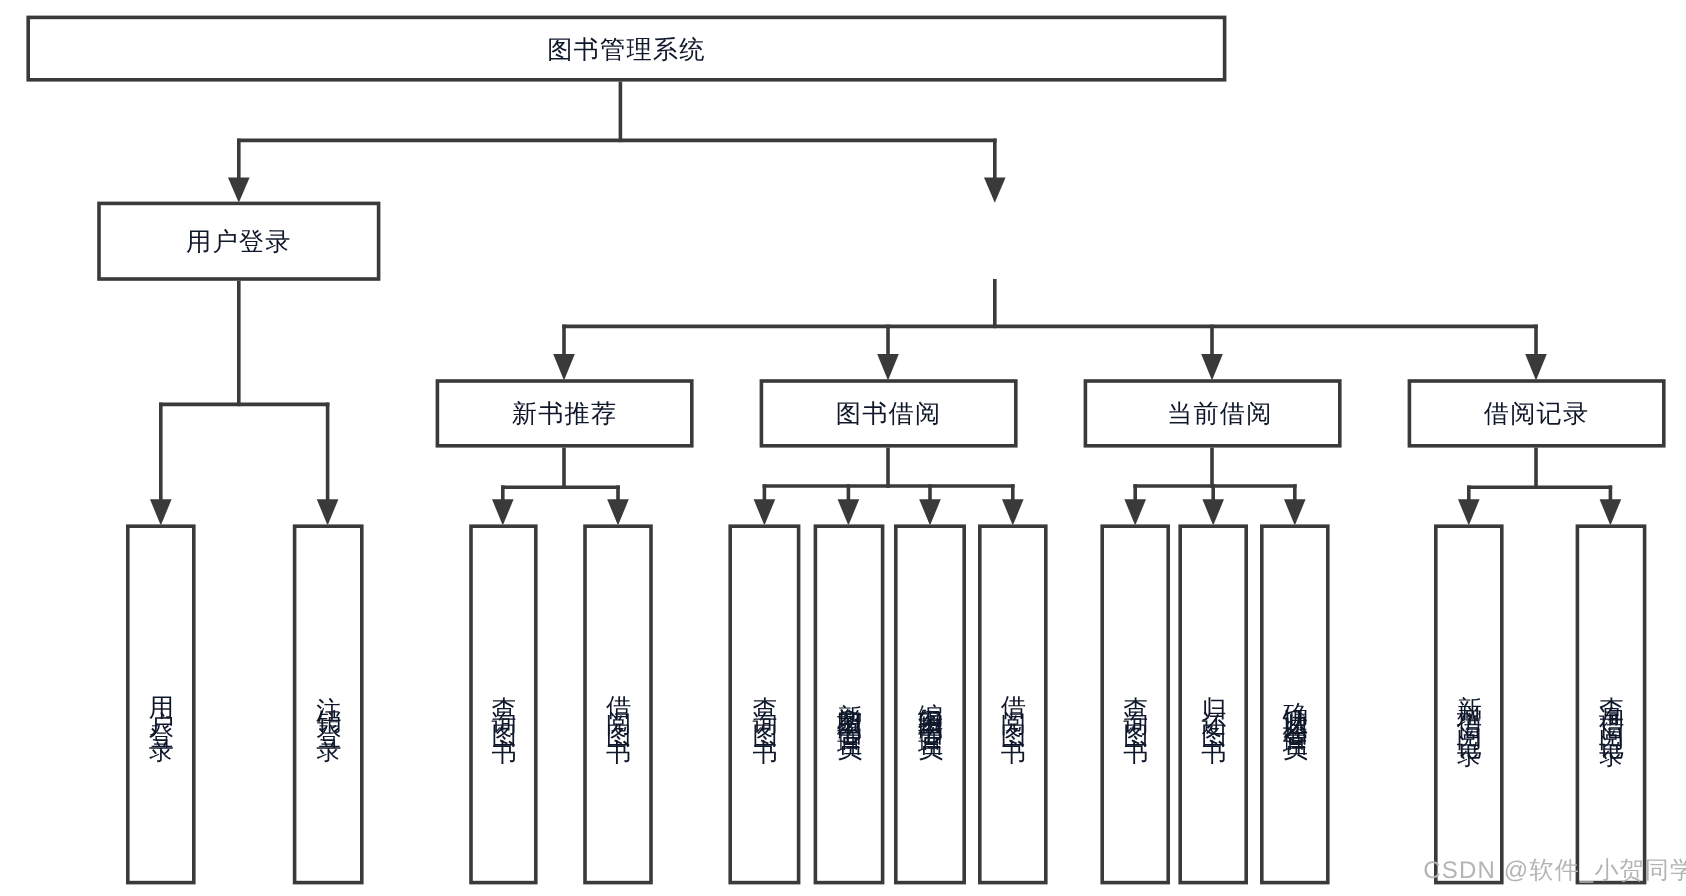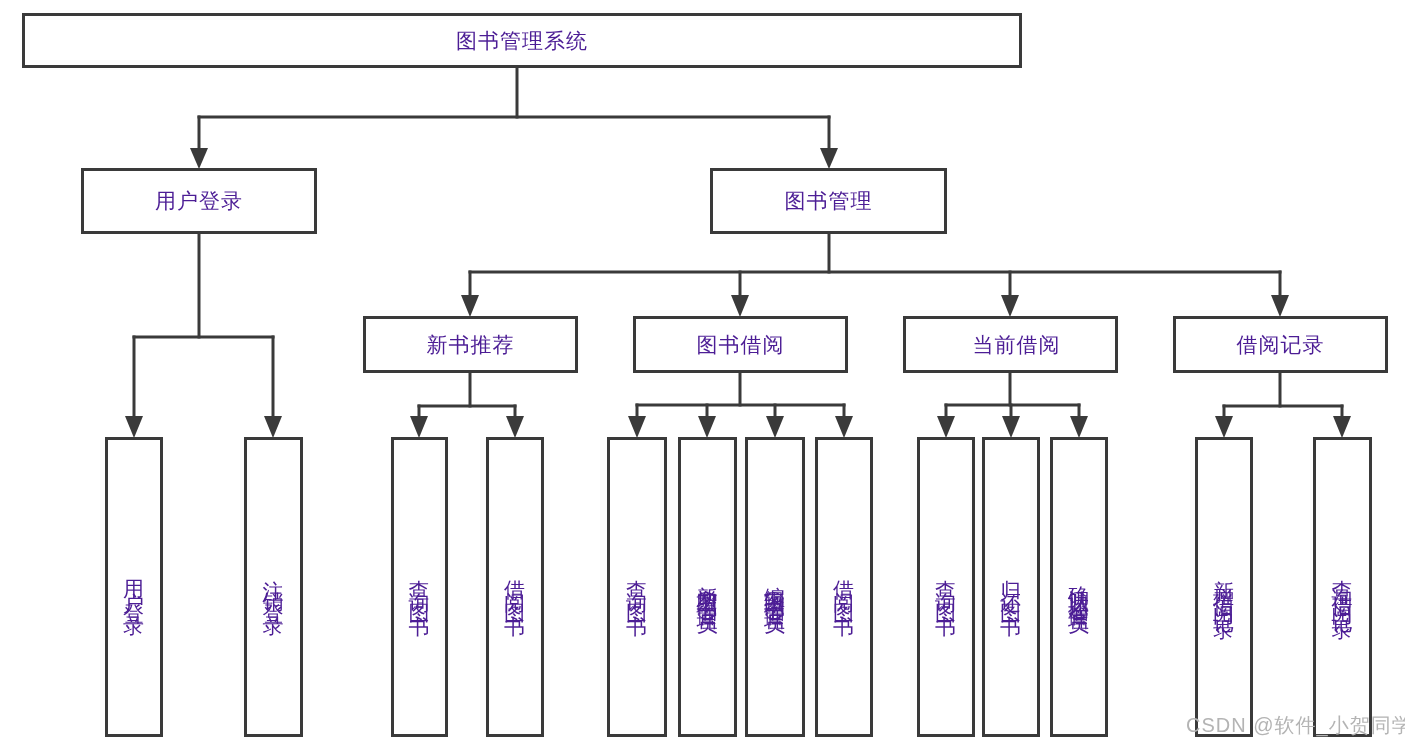--- a/index.html
+++ b/index.html
@@ -26,21 +26,21 @@
     stroke: none;
   }
   .box {
     position: absolute;
     box-sizing: border-box;
     border: 3px solid #3a3a3a;
     background: #ffffff;
     display: flex;
     align-items: center;
     justify-content: center;
-    color: #4c1d95;
+    color: #0f172a;
   }
   .h-label {
     font-size: 21px;
     letter-spacing: 1px;
     white-space: nowrap;
   }
   .leaf { border-width: 3px; }
   .leaf-label {
     writing-mode: vertical-rl;
     text-orientation: mixed;
@@ -142,23 +142,20 @@
     </g>
   </svg>
 
   <div class="box" style="left:22px; top:13px; width:1000px; height:55px;">
     <span class="h-label">图书管理系统</span>
   </div>
 
   <div class="box" style="left:81px; top:168px; width:236px; height:66px;">
     <span class="h-label">用户登录</span>
   </div>
-  <div class="box" style="left:710px; top:168px; width:237px; height:66px;">
-    <span class="h-label">图书管理</span>
-  </div>
 
   <div class="box" style="left:633px; top:316px; width:215px; height:57px;">
     <span class="h-label">图书借阅</span>
   </div>
   <div class="box" style="left:363px; top:316px; width:215px; height:57px;">
     <span class="h-label">新书推荐</span>
   </div>
   <div class="box" style="left:903px; top:316px; width:215px; height:57px;padding-left:12px;">
     <span class="h-label">当前借阅</span>
   </div>

